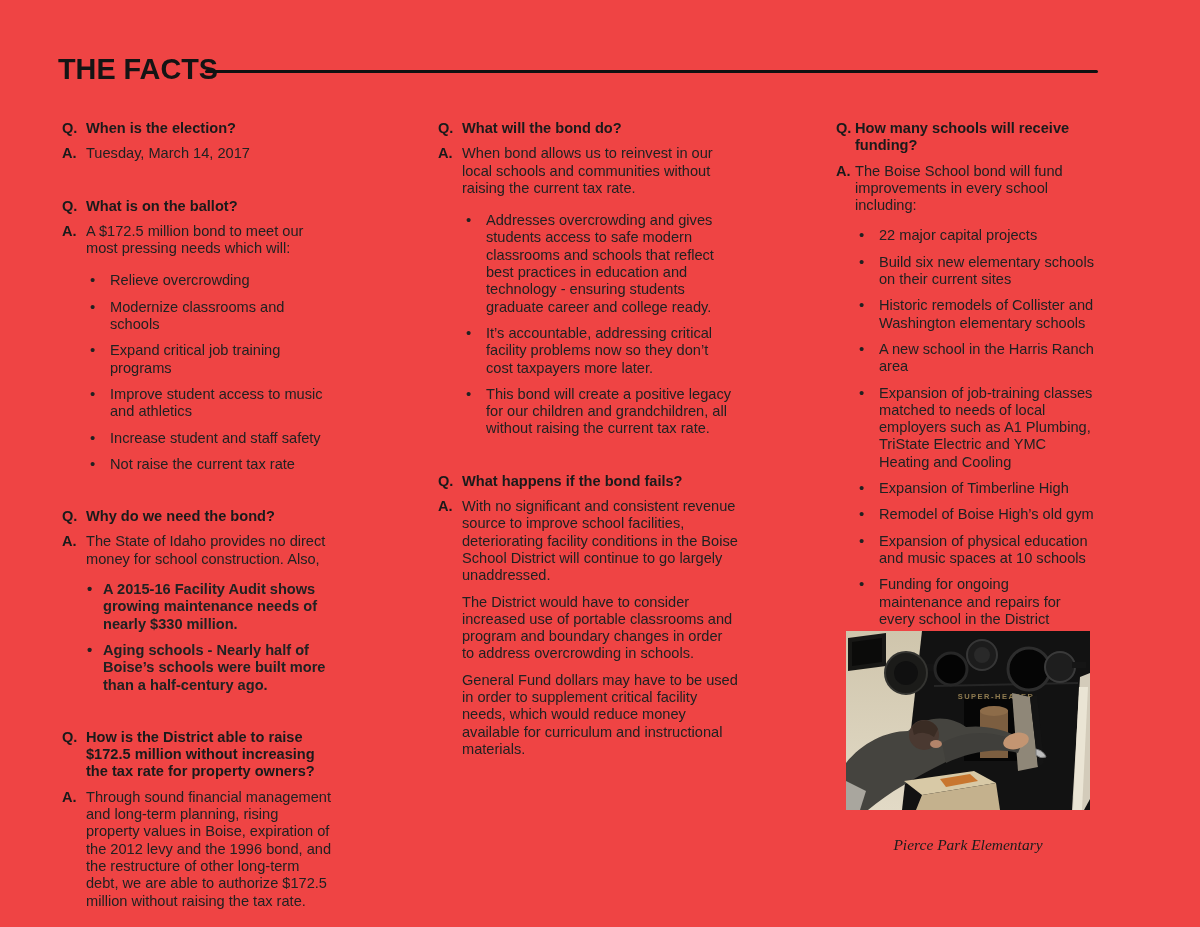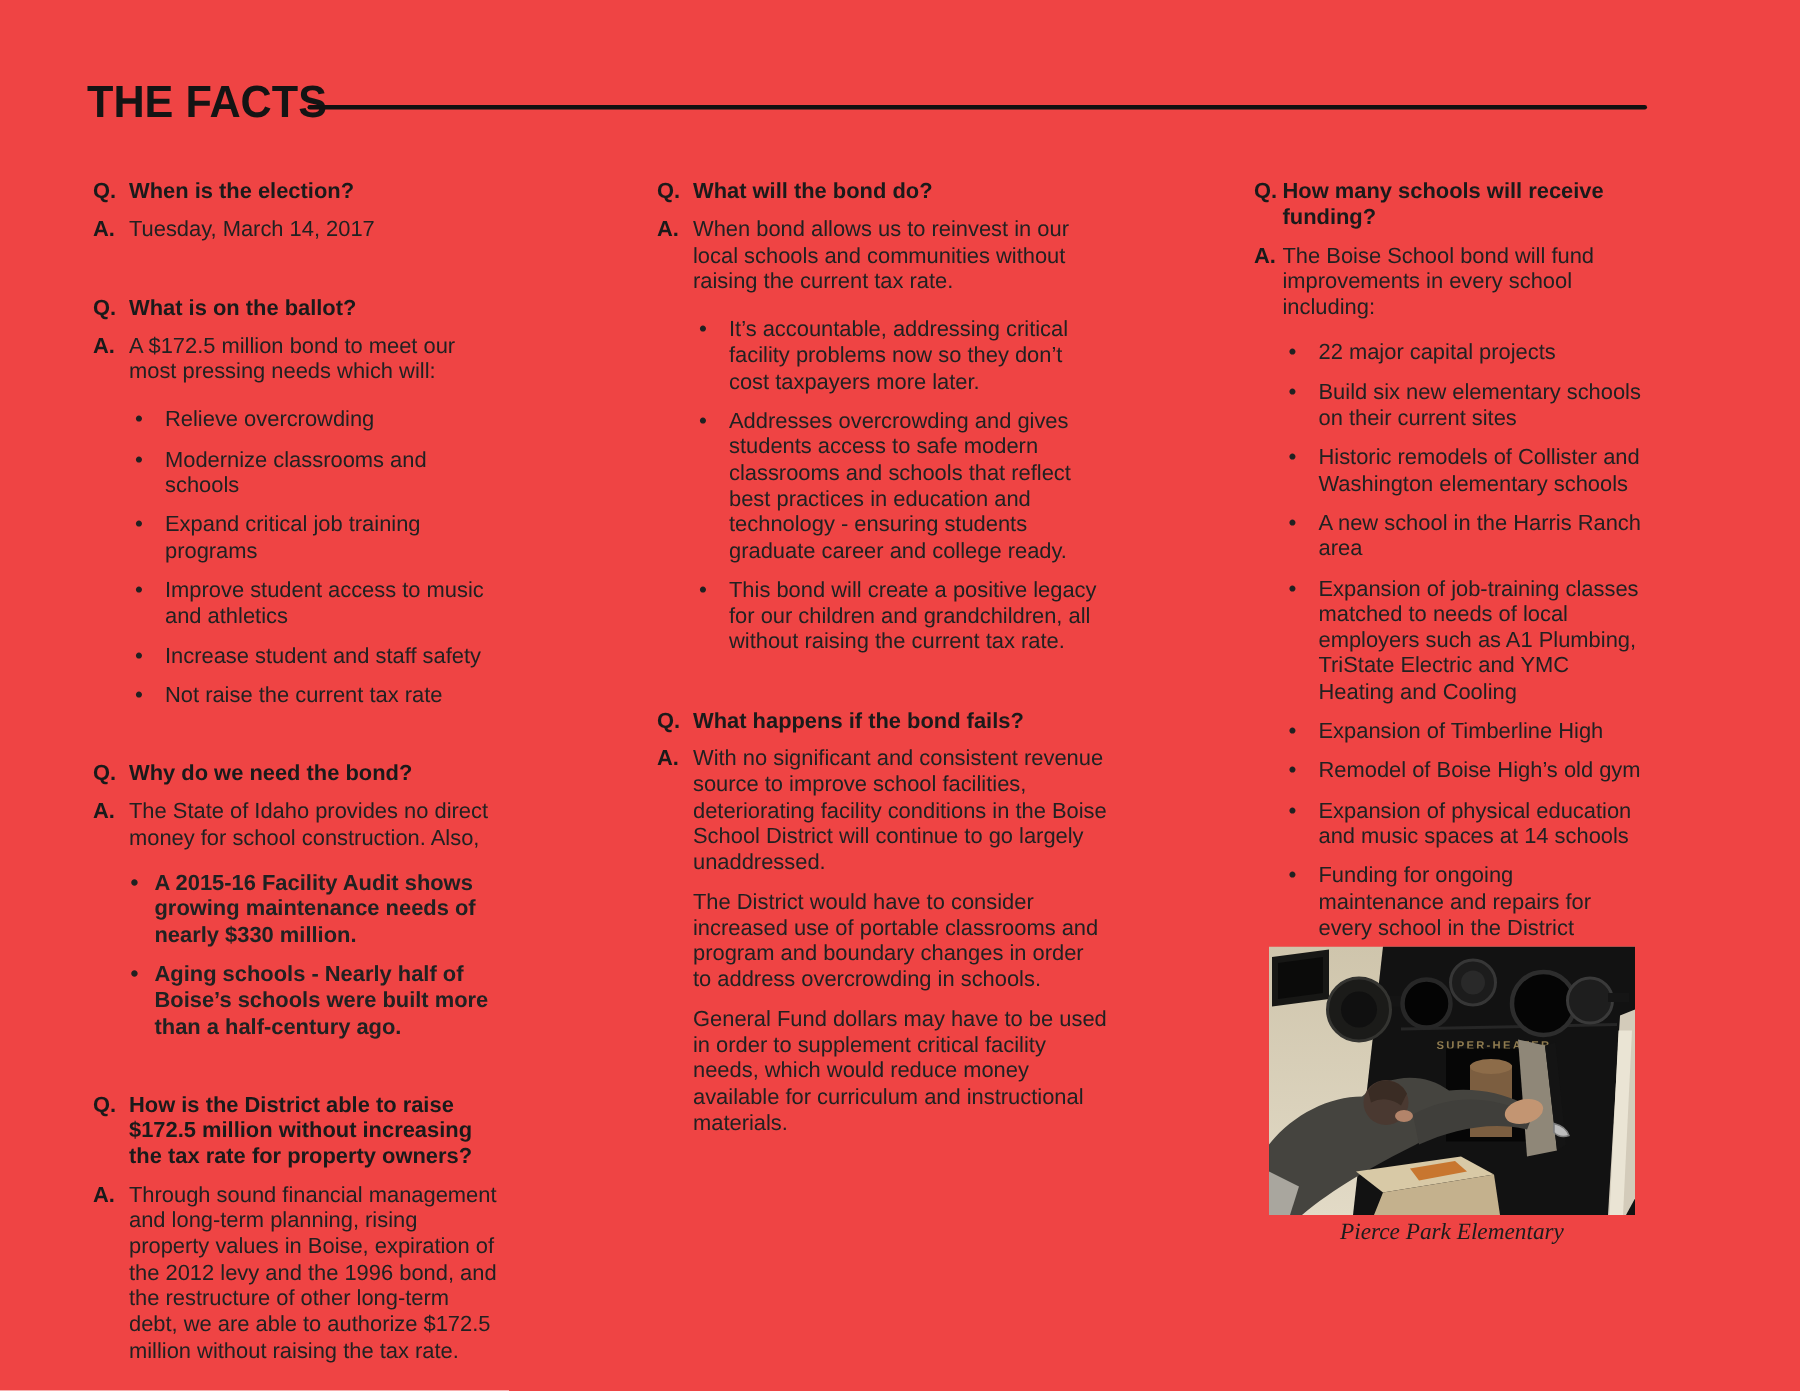--- a/index.html
+++ b/index.html
@@ -29,21 +29,21 @@
   .at p { margin:0 0 9px 0; }
   ul.bullets { list-style:none; margin:15px 0 0 0; padding:0 0 0 3px; }
   .col3 ul.bullets, .colsub ul.bullets { margin-top:13px; }
   ul.bullets li { position:relative; padding-left:21px; margin-bottom:9px; }
   ul.bullets li::before { content:"\2022"; position:absolute; left:1px; top:-1px; font-size:15px; }
   ul.bullets.tight { padding-left:0; }
   ul.bullets.tight li { padding-left:17px;font-weight:bold; }
   .photo-wrap { position:absolute; left:846px; top:631px; width:244px; }
   .photo { display:block; width:244px; height:179px; }
   .caption {
-    margin-top:3px; text-align:center; font-family:"Liberation Serif", serif;
+    margin-top:26px; text-align:center; font-family:"Liberation Serif", serif;
     font-style:italic; font-size:15.5px; color:#1c1c1c;
   }
 </style>
 </head>
 <body>
 
 <div class="page">
 
   <div class="title">THE FACTS</div>
   <div class="title-rule"></div>
@@ -121,22 +121,22 @@
     <section class="block">
       <div class="row q">
         <span class="lbl">Q.</span>
         <span class="qt">What will the bond do?</span>
       </div>
       <div class="row a">
         <span class="lbl">A.</span>
         <div class="at">
           <p>When bond allows us to reinvest in our local schools and communities without raising the current tax rate.</p>
           <ul class="bullets">
+            <li>Addresses overcrowding and gives students access to safe modern classrooms and schools that reflect best practices in education and technology - ensuring students graduate career and college ready.</li>
             <li>It’s accountable, addressing critical facility problems now so they don’t cost taxpayers more later.</li>
-            <li>Addresses overcrowding and gives students access to safe modern classrooms and schools that reflect best practices in education and technology - ensuring students graduate career and college ready.</li>
             <li>This bond will create a positive legacy for our children and grandchildren, all without raising the current tax rate.</li>
           </ul>
         </div>
       </div>
     </section>
 
     <section class="block">
       <div class="row q">
         <span class="lbl">Q.</span>
         <span class="qt">What happens if the bond fails?</span>
@@ -165,21 +165,21 @@
         <div class="at">
           <p>The Boise School bond will fund improvements in every school including:</p>
           <ul class="bullets">
             <li>22 major capital projects</li>
             <li>Build six new elementary schools on their current sites</li>
             <li>Historic remodels of Collister and Washington elementary schools</li>
             <li>A new school in the Harris Ranch area</li>
             <li>Expansion of job-training classes matched to needs of local employers such as A1 Plumbing, TriState Electric and YMC Heating and Cooling</li>
             <li>Expansion of Timberline High</li>
             <li>Remodel of Boise High’s old gym</li>
-            <li>Expansion of physical education and music spaces at 14 schools</li>
+            <li>Expansion of physical education and music spaces at 10 schools</li>
             <li>Funding for ongoing maintenance and repairs for every school in the District</li>
           </ul>
         </div>
       </div>
     </section>
 
   </div>
 
   <div class="photo-wrap">
     <svg class="photo" viewBox="0 0 244 179">

